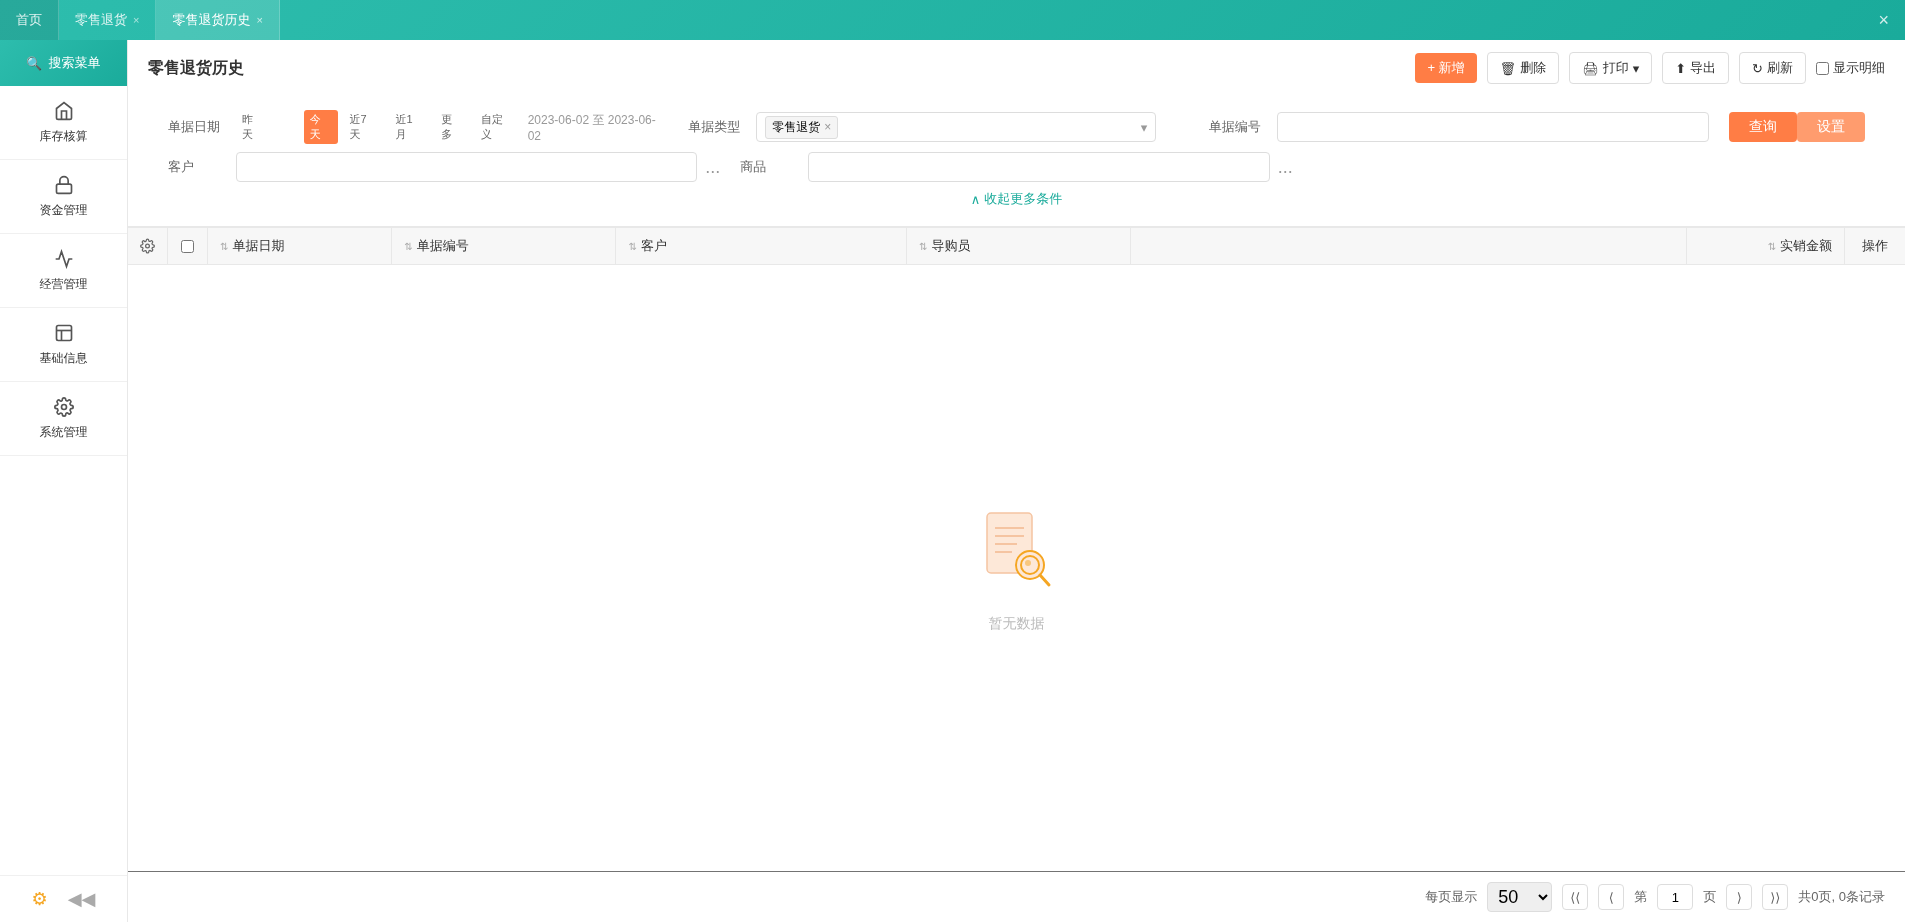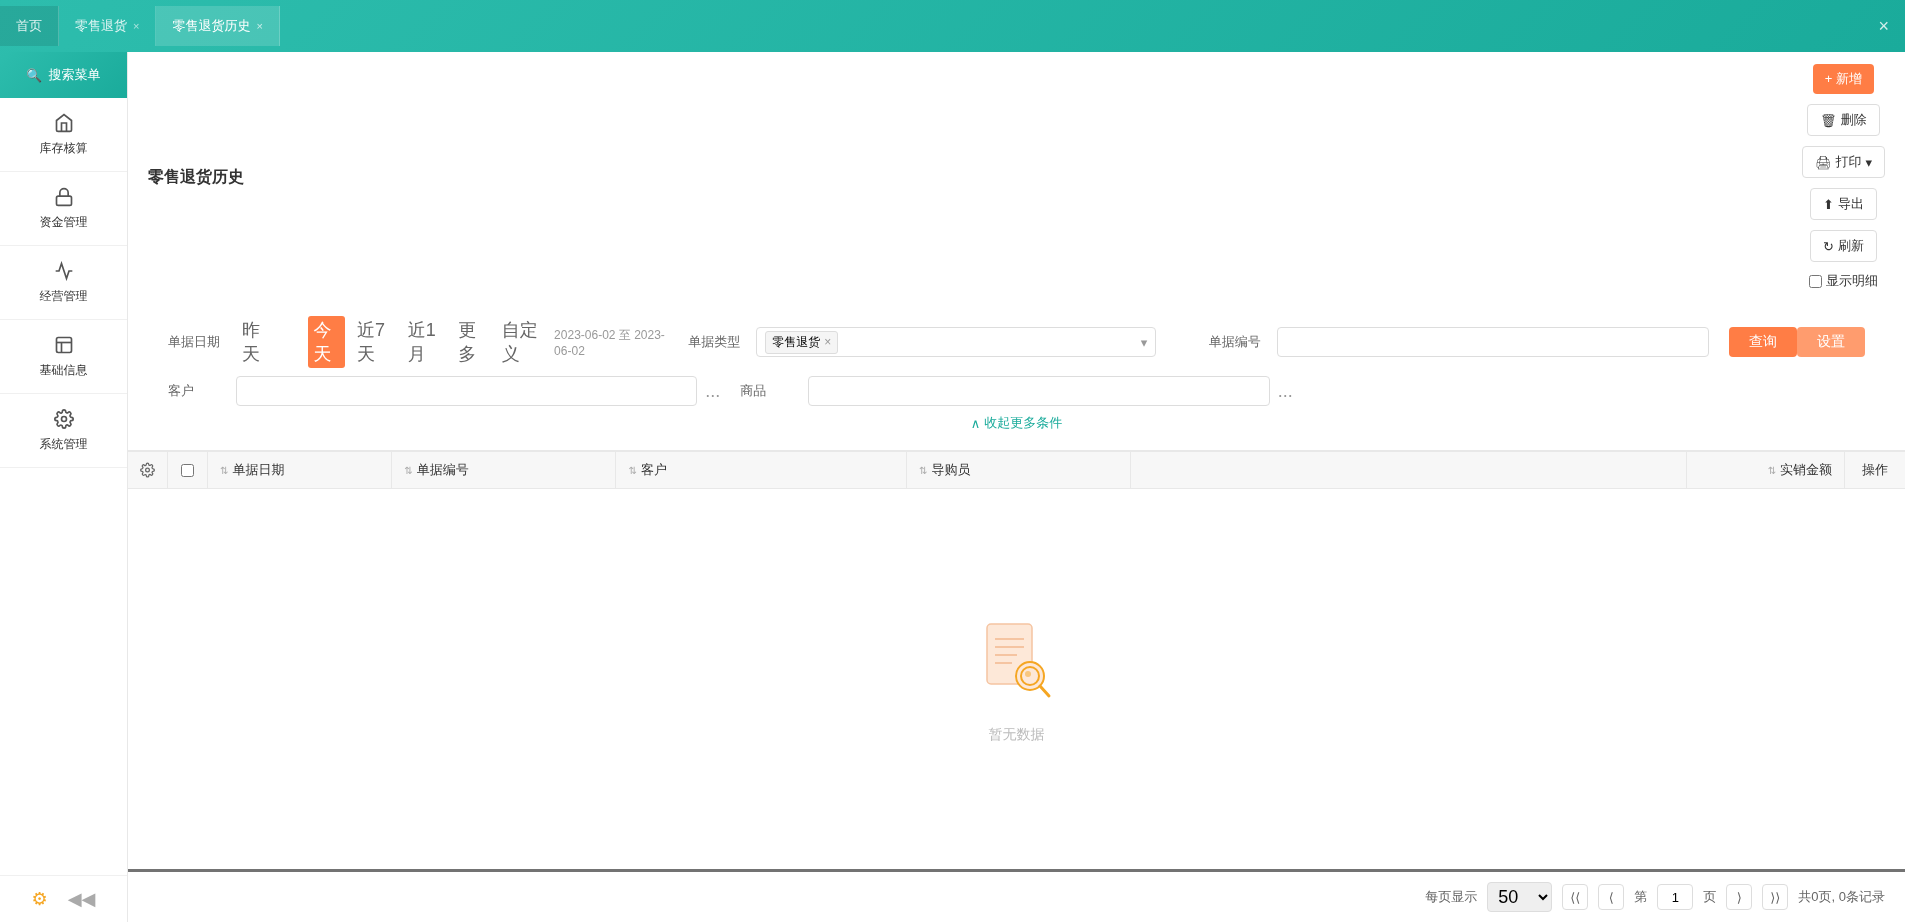--- a/index.html
+++ b/index.html
@@ -1,20 +1,20 @@
 <!DOCTYPE html>
 <html><head>
   <meta charset="utf-8">
   <style>
     * { margin: 0; padding: 0; box-sizing: border-box; }
     body { font-family: 'Microsoft YaHei', Arial, sans-serif; font-size: 13px; background: #f5f5f5; width: 1905px; height: 922px; overflow: hidden; display: flex; flex-direction: column; }
 
     
     .top-bar {
-      height: 52px;
+      height: 40px;
       background: linear-gradient(135deg, #2dbdad 0%, #1aab9b 100%);
       display: flex;
       align-items: center;
       flex-shrink: 0;
     }
     .tab-item {
       height: 40px;
       display: flex;
       align-items: center;
       padding: 0 16px;
@@ -138,21 +138,20 @@
     }
     .page-title {
       font-size: 16px;
       font-weight: bold;
       color: #333;
     }
     .toolbar {
       display: flex;
       align-items: center;
       gap: 10px;
-      flex-direction: column;
     }
     .btn {
       display: flex;
       align-items: center;
       gap: 4px;
       padding: 6px 12px;
       border-radius: 4px;
       cursor: pointer;
       font-size: 13px;
       border: 1px solid #ddd;
@@ -213,21 +212,21 @@
       display: flex;
       align-items: center;
       gap: 6px;
       font-size: 13px;
     }
     .date-btn {
       padding: 2px 6px;
       border-radius: 3px;
       cursor: pointer;
       color: #666;
-      font-size: 18px;
+      font-size: 11px;
     }
     .date-btn.active {
       background: #ff7d45;
       color: #fff;
       border-radius: 3px;
       margin-left: 28px;
     }
     .date-range {
       color: #999;
       font-size: 12px;
@@ -343,21 +342,21 @@
       color: #bbb;
     }
 
     
     .table-footer {
       display: flex;
       align-items: center;
       justify-content: flex-end;
       padding: 10px 20px;
       background: #fff;
-      border-top: 3px solid #737373;
+      border-top: 1px solid #737373;
       gap: 10px;
       font-size: 13px;
       color: #666;
       flex-shrink: 0;
     }
     .pagination-select {
       border: 1px solid #ddd;
       border-radius: 4px;
       padding: 3px 6px;
       font-size: 18px;

